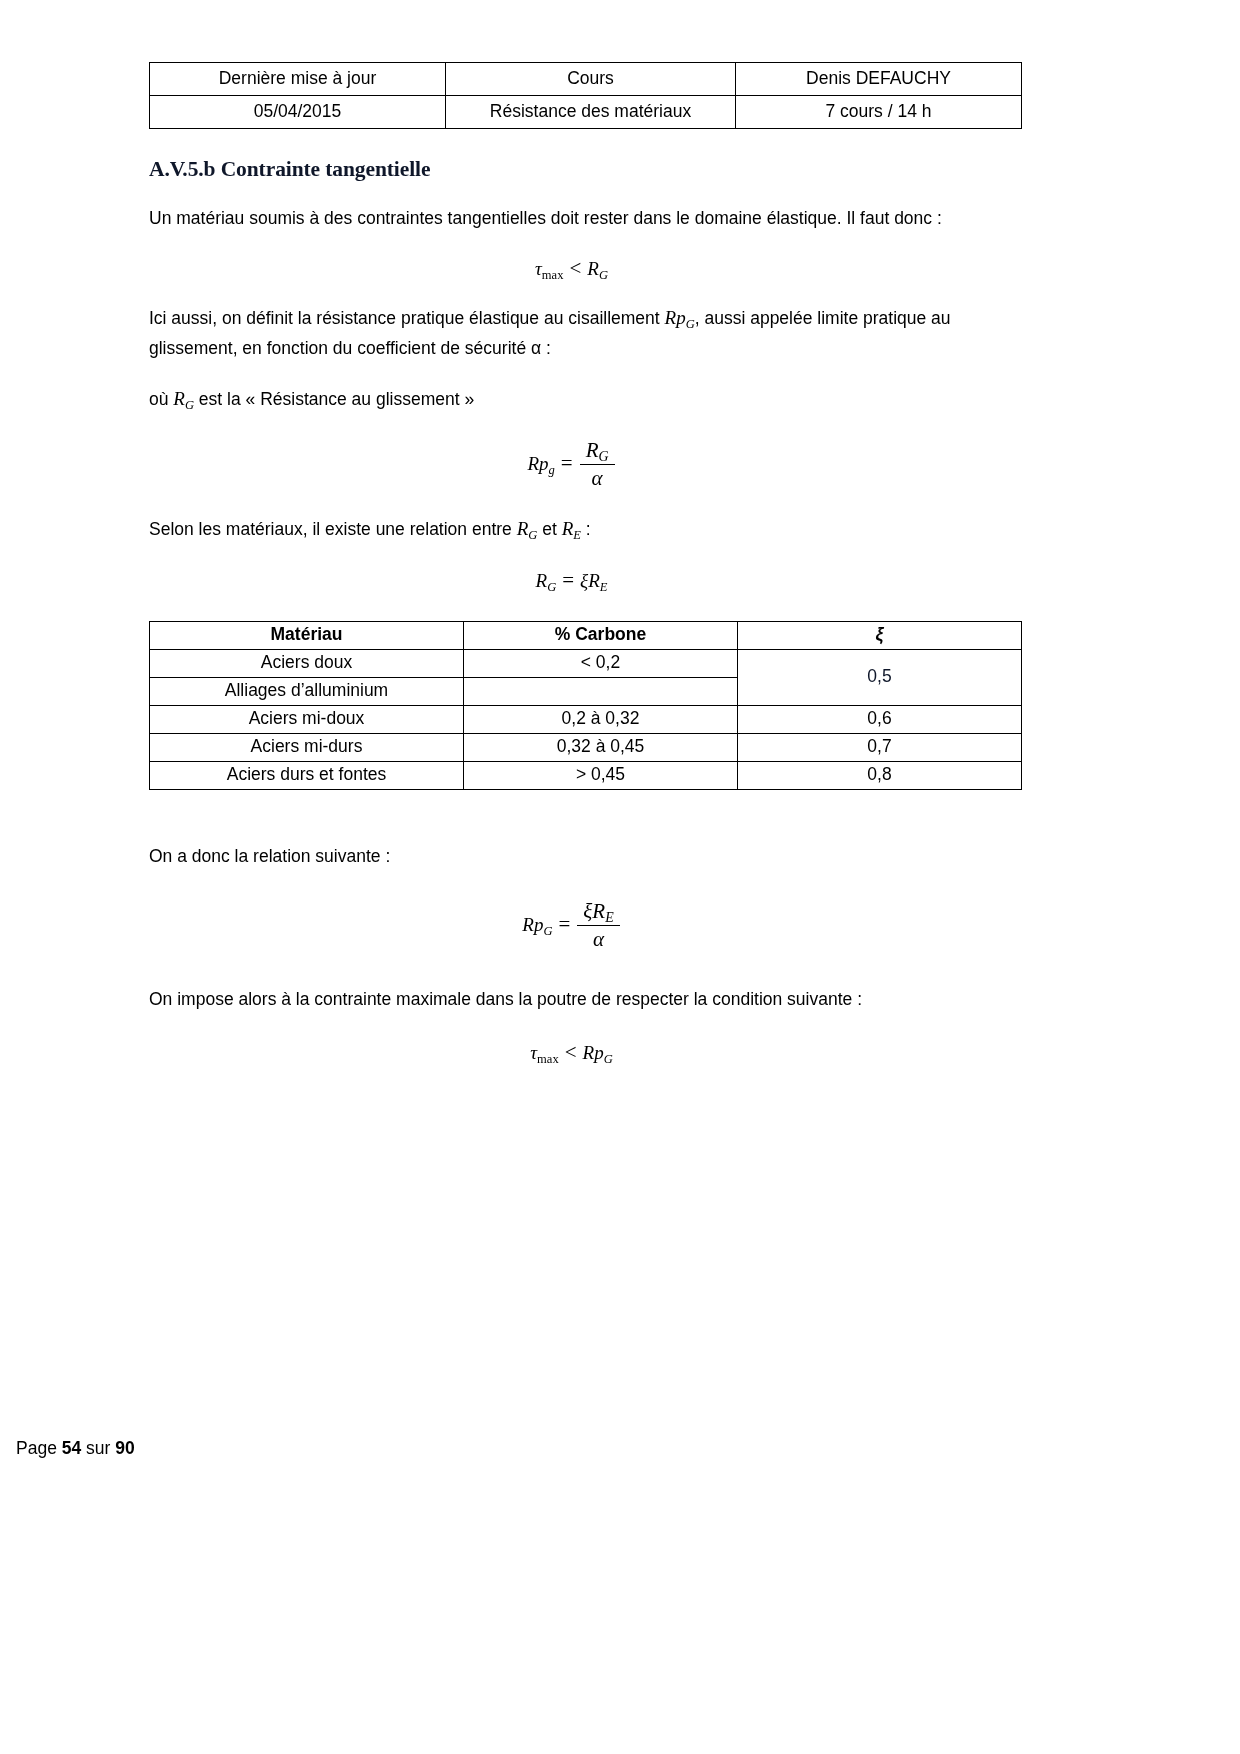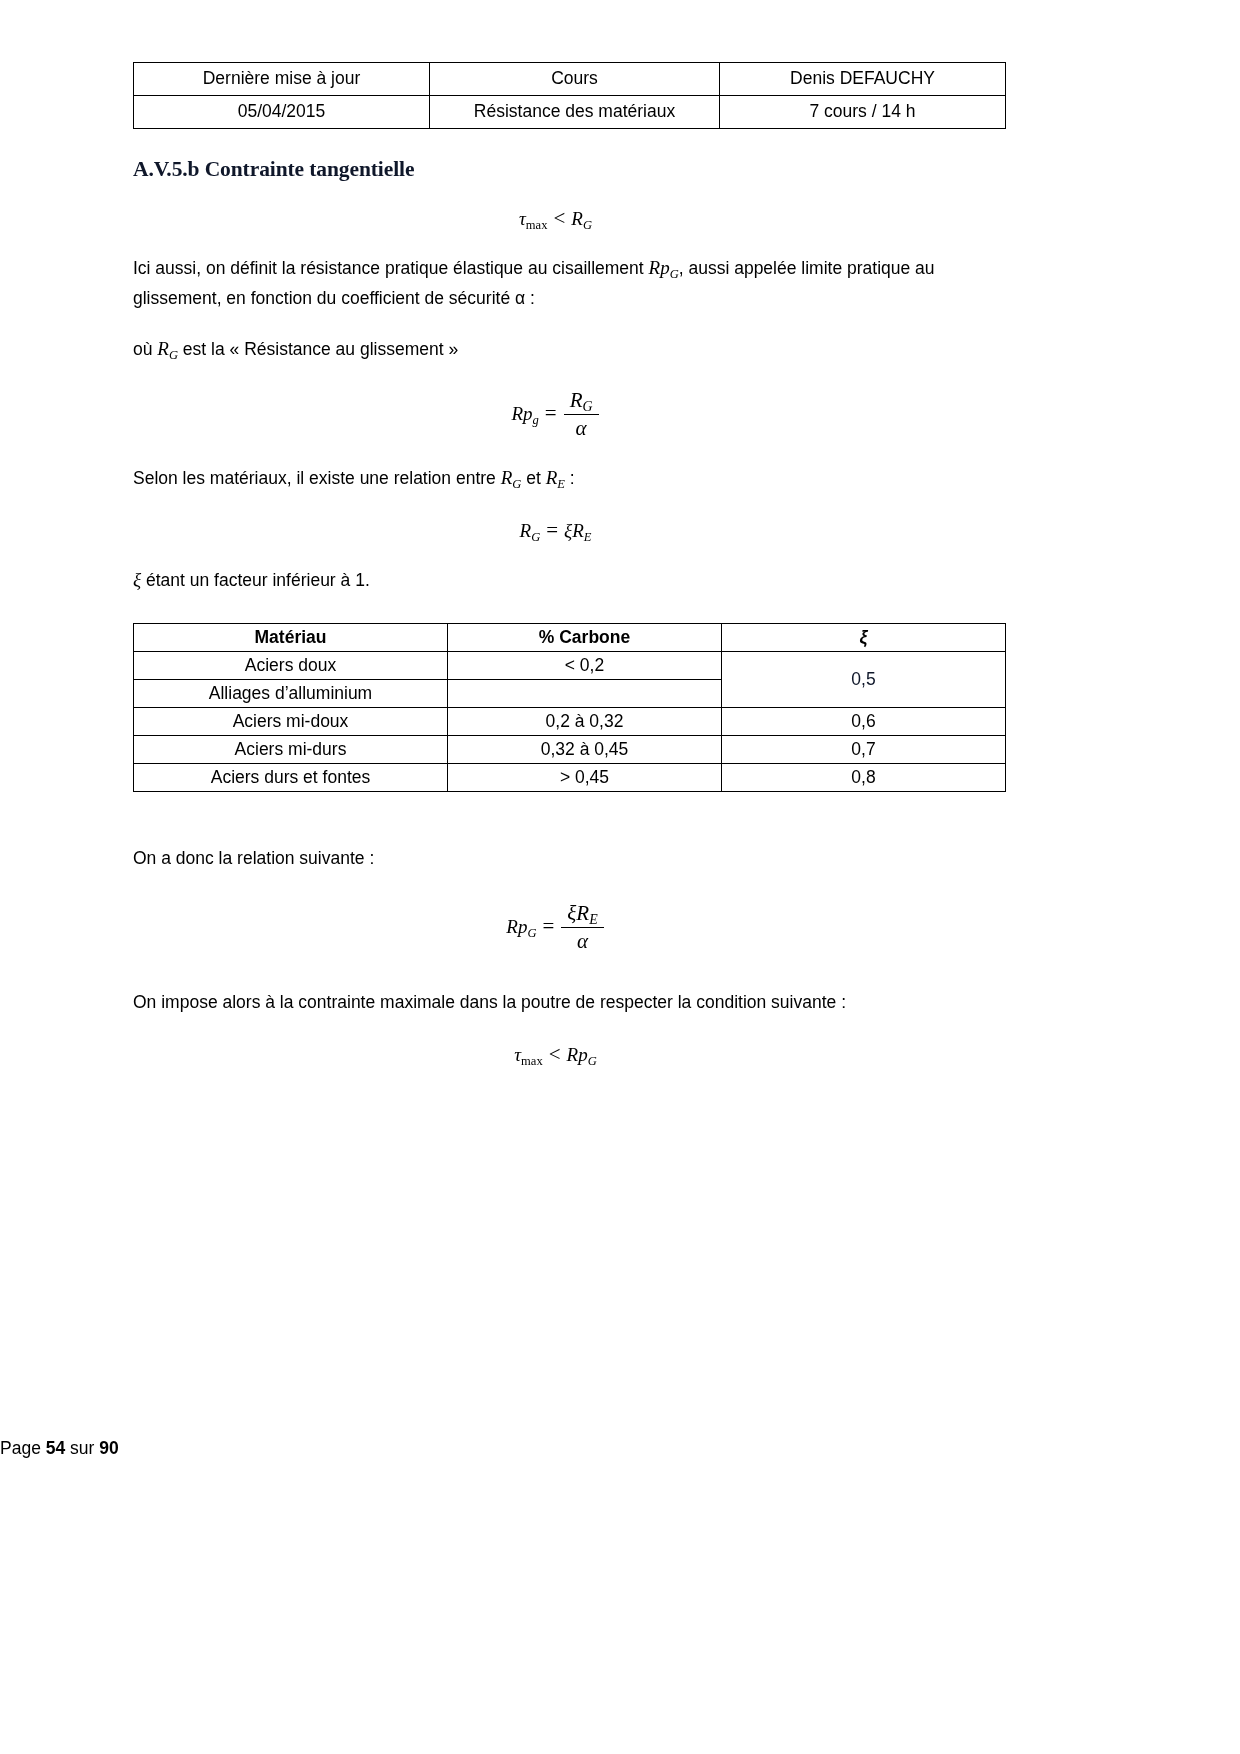--- a/index.html
+++ b/index.html
@@ -10,21 +10,21 @@
   body {
     width: 1240px;
     height: 1754px;
     position: relative;
     font-family: "Liberation Sans", sans-serif;
     color: #000000;
     -webkit-font-smoothing: antialiased;
   }
   .page {
     position: absolute;
-    left: 0; top: 0;
+    left: 16px; top: 0;
     width: 1013px;
     height: 1754px;
     box-sizing: border-box;
     padding: 0;
   }
   .content {
     position: absolute;
     left: 133px;
     top: 62px;
     width: 845px;
@@ -182,40 +182,40 @@
         <tr>
           <td class="hdr-col1">05/04/2015</td>
           <td class="hdr-col2">Résistance des matériaux</td>
           <td class="hdr-col3">7 cours / 14 h</td>
         </tr>
       </tbody>
     </table>
 
     <h2 class="section-title">A.V.5.b Contrainte tangentielle</h2>
 
+    <p class="para">Un matériau soumis à des contraintes tangentielles doit rester dans le domaine élastique. Il faut donc :</p>
 
     <div class="math-block">
       <span class="math-inline"><span>τ</span><sub class="msub-up">max</sub></span><span class="op">&lt;</span><span class="math-inline"><span>R</span><sub class="msub">G</sub></span>
     </div>
 
     <p class="para"><span>Ici aussi, on définit la résistance pratique élastique au cisaillement </span><span class="math-inline"><span>Rp</span><sub class="msub">G</sub></span><span>, aussi appelée limite pratique au glissement, en fonction du coefficient de sécurité α :</span></p>
 
     <p class="para"><span>où </span><span class="math-inline"><span>R</span><sub class="msub">G</sub></span><span> est la « Résistance au glissement »</span></p>
 
     <div class="math-block">
       <span class="math-inline"><span>Rp</span><sub class="msub">g</sub></span><span class="op">=</span><span class="frac"><span class="num"><span>R</span><sub class="msub">G</sub></span><span class="den">α</span></span>
     </div>
 
     <p class="para"><span>Selon les matériaux, il existe une relation entre </span><span class="math-inline"><span>R</span><sub class="msub">G</sub></span><span> et </span><span class="math-inline"><span>R</span><sub class="msub">E</sub></span><span> :</span></p>
 
     <div class="math-block">
       <span class="math-inline"><span>R</span><sub class="msub">G</sub></span><span class="op">=</span><span class="math-inline"><span>ξ</span><span>R</span><sub class="msub">E</sub></span>
     </div>
 
-    <p class="para"><span class="math-inline">ξ</span><span> étant un facteur inférieur à 1.</span></p>
 
     <div class="table-wrap">
       <table class="data-table">
         <thead>
           <tr>
             <th class="dt-col1">Matériau</th>
             <th class="dt-col2">% Carbone</th>
             <th class="dt-col3 xi-head">ξ</th>
           </tr>
         </thead>

